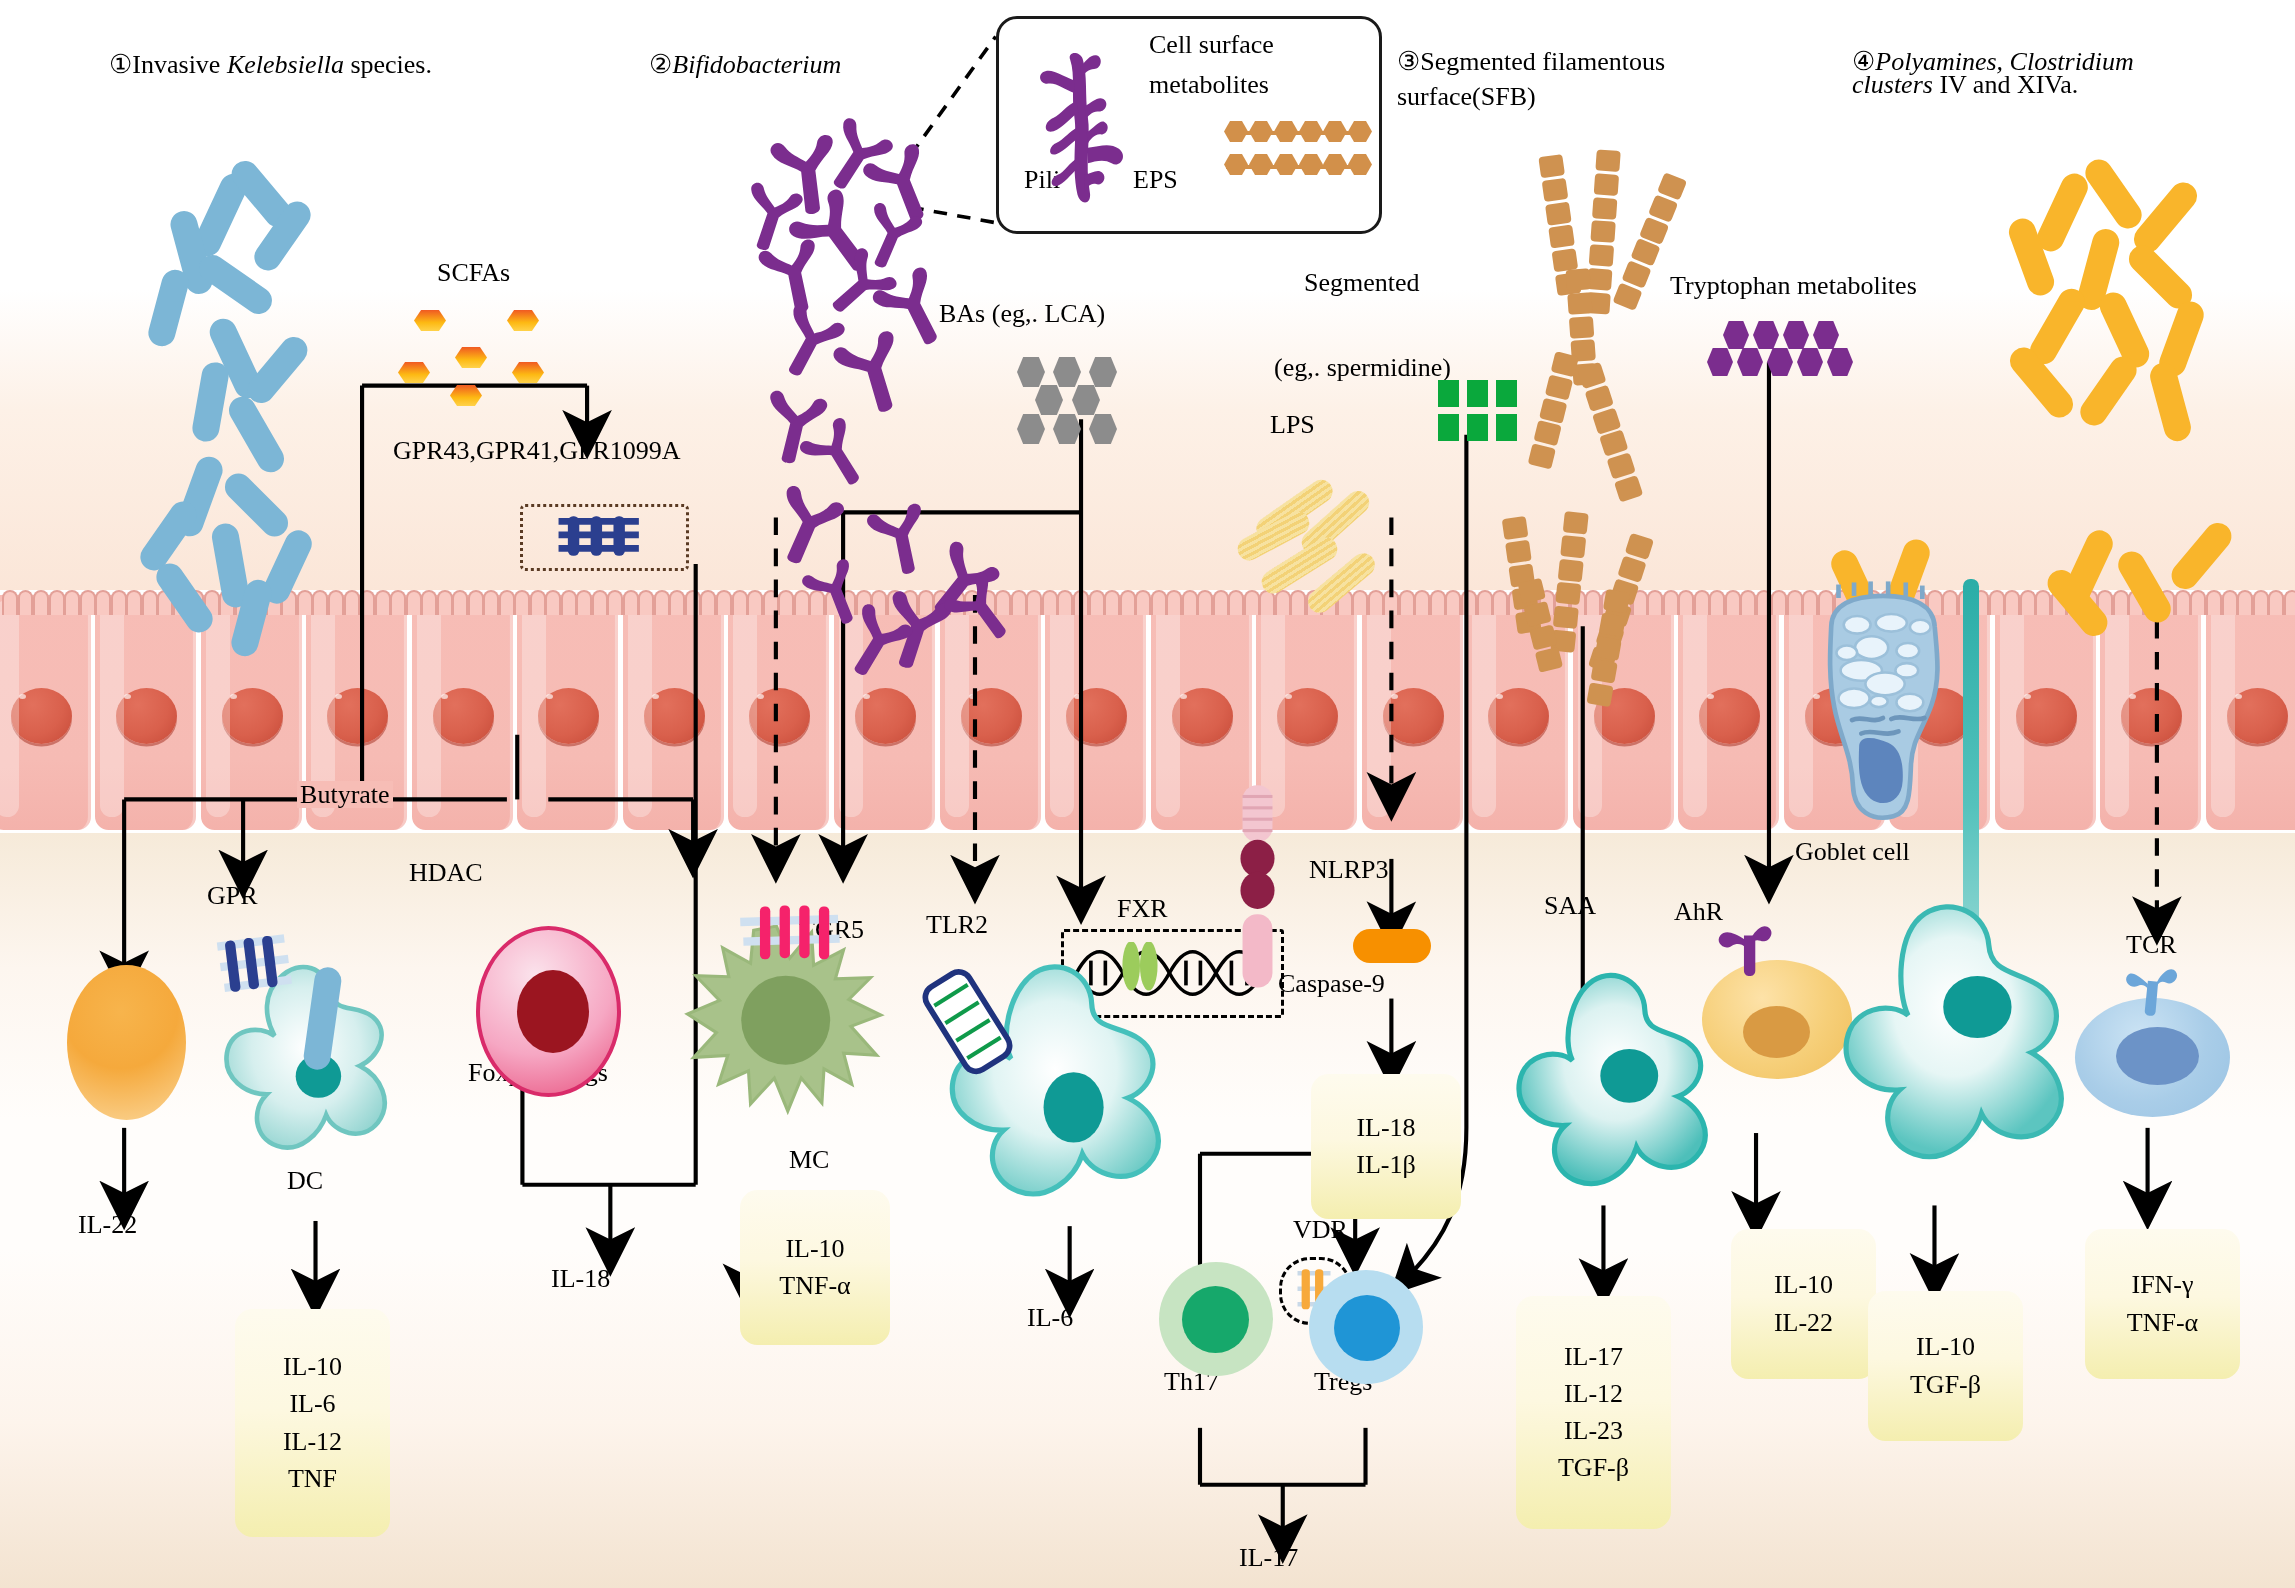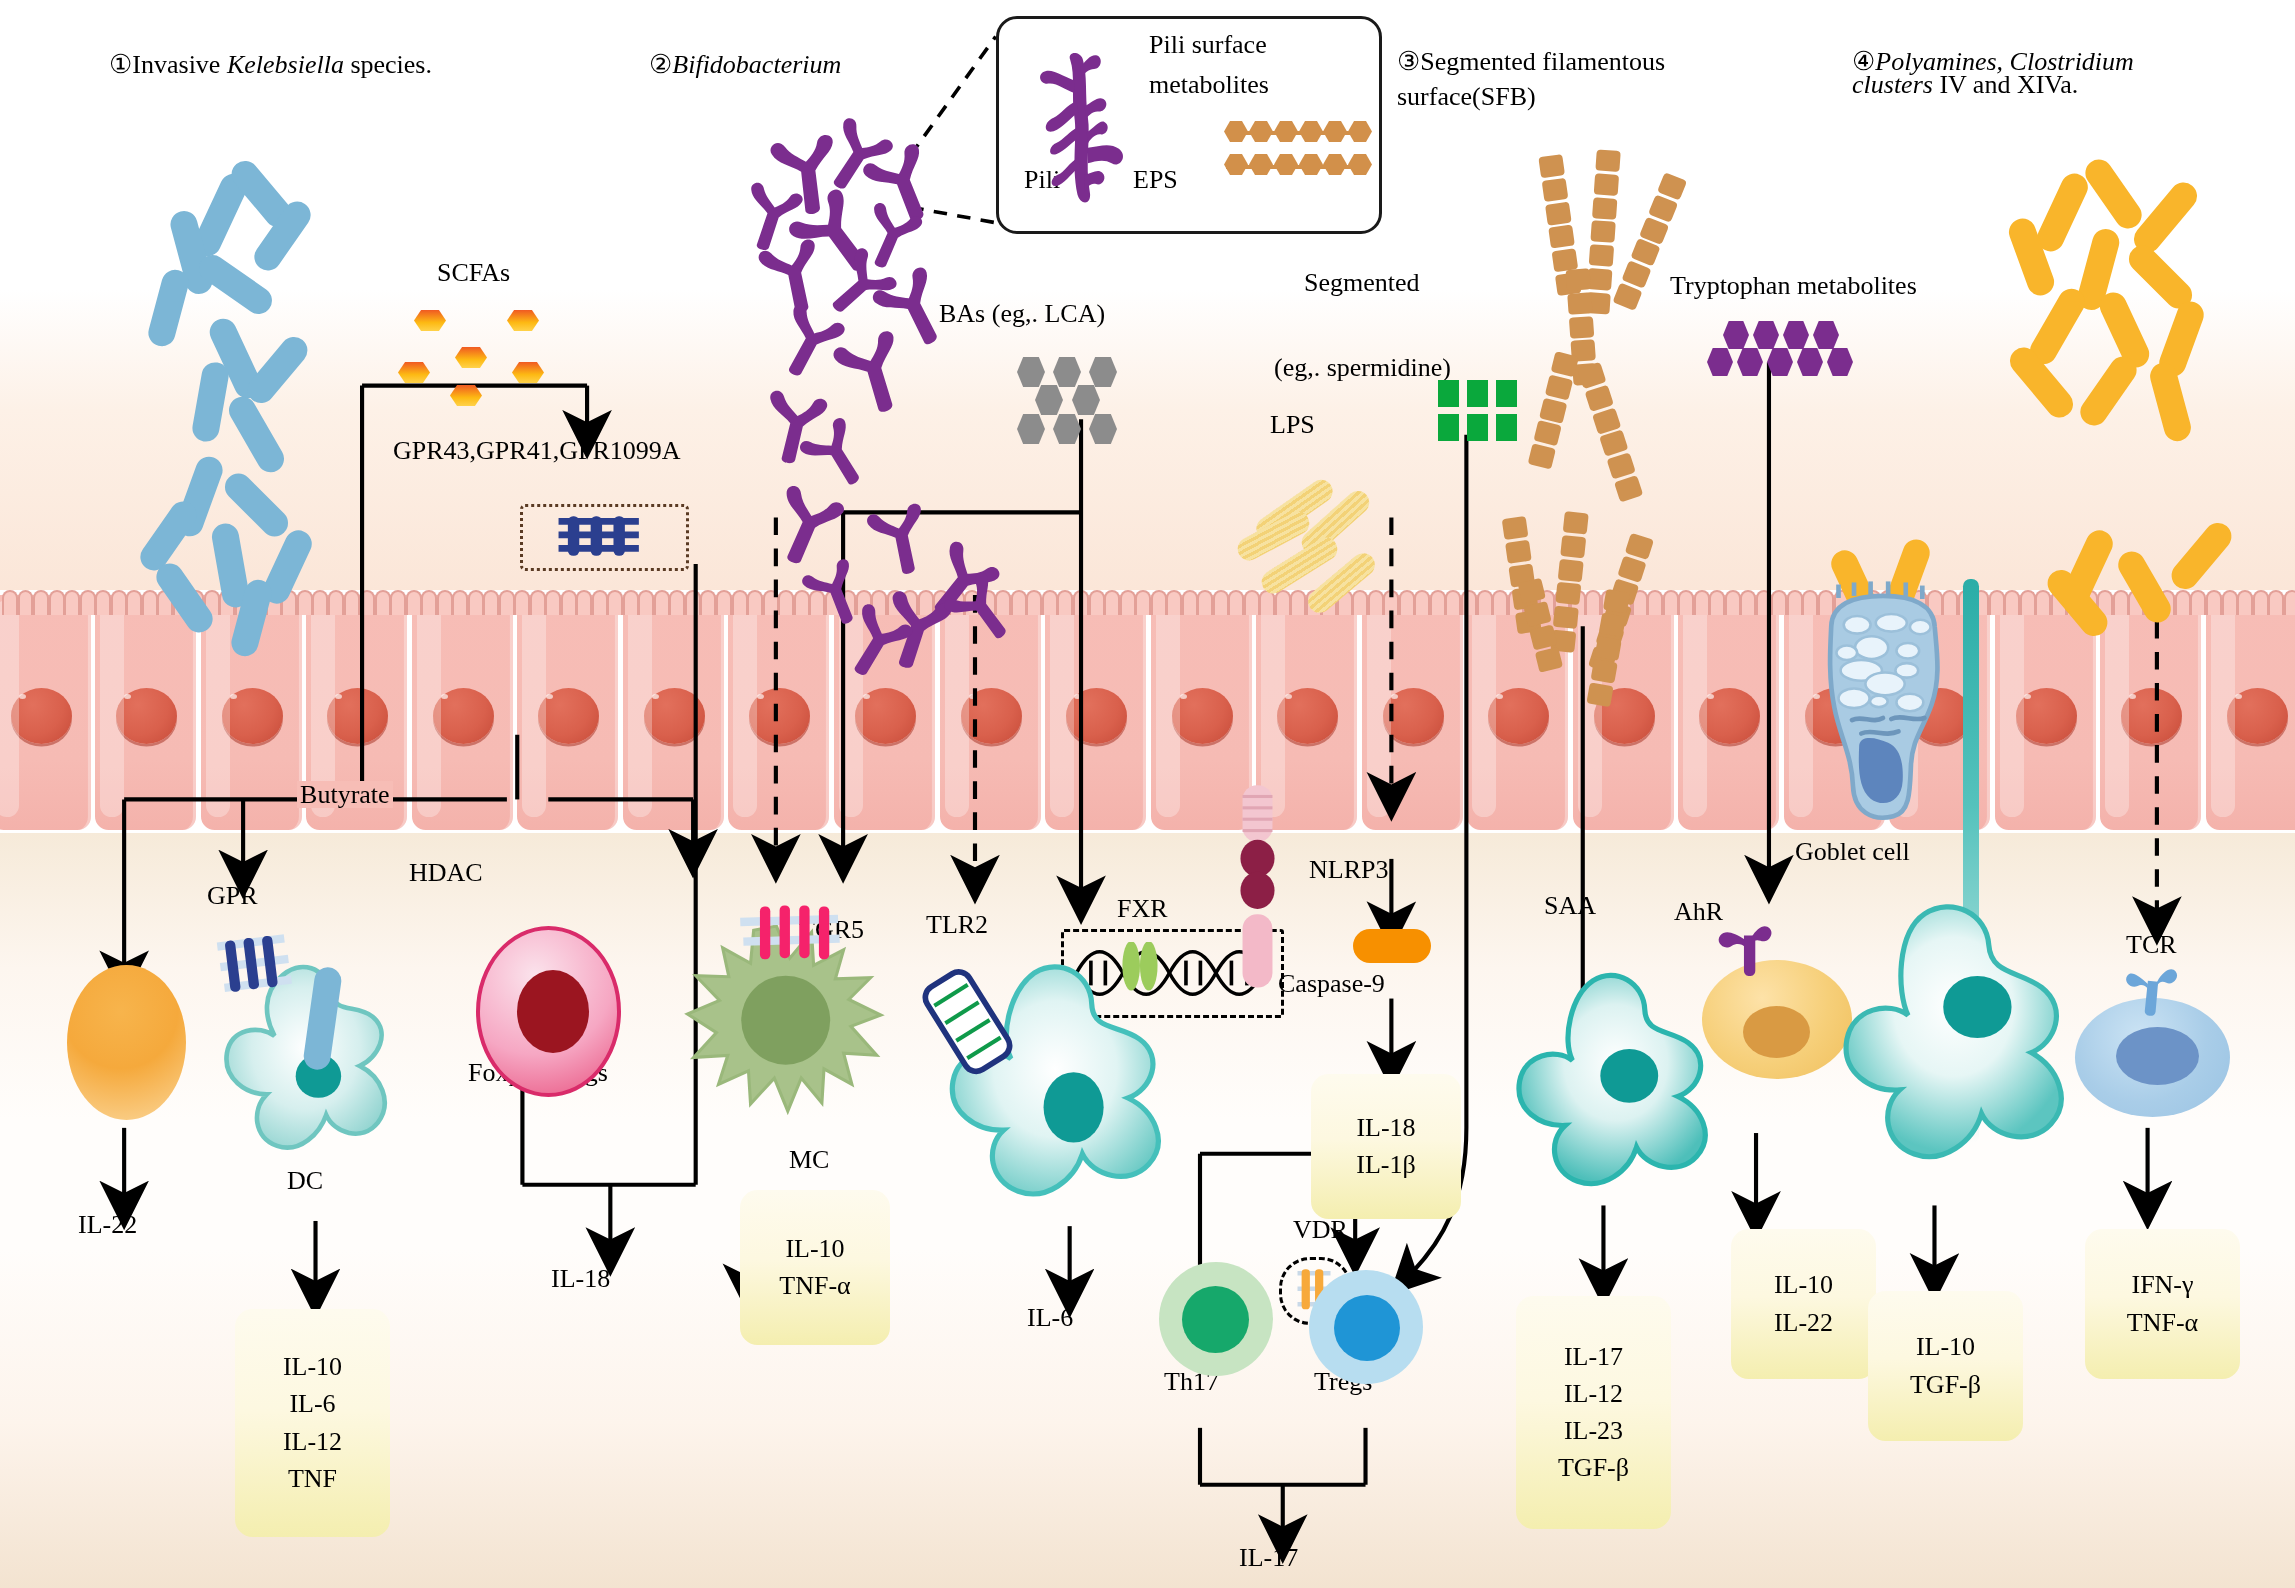--- a/index.html
+++ b/index.html
@@ -393,21 +393,21 @@
   <div class="txt hdr" style="left:1397px;top:83px;">surface(SFB)</div>
 
   <div class="txt hdr" style="left:1852px;top:48px;">
     <span>④</span><span class="it">Polyamines, Clostridium</span>
   </div>
   <div class="txt hdr" style="left:1852px;top:71px;">
     <span class="it">clusters</span> IV and XIVa.
   </div>
 
   <div class="panel" style="left:996px;top:15.5px;width:380px;height:212px;"></div>
-  <div class="txt" style="left:1149px;top:31px;font-size:26px;">Pili surface</div>
+  <div class="txt" style="left:1149px;top:31px;font-size:26px;">Cell surface</div>
   <div class="txt" style="left:1149px;top:71px;font-size:26px;">metabolites</div>
   <div class="txt" style="left:1024px;top:166px;font-size:26px;">Pili</div>
   <div class="txt" style="left:1133px;top:166px;font-size:26px;">EPS</div>
 
   <svg style="position:absolute;left:1009px;top:39px;width:140px;height:171px;" viewBox="0 0 270 330">
     <g fill="#7b2d8e">
       <path d="M118,40 C128,70 120,110 126,150 C132,190 120,240 132,300 C138,322 160,320 156,296 C146,240 158,190 152,150 C146,108 152,70 142,38 C136,22 112,24 118,40 Z"></path>
       <path d="M126,80 C100,70 86,58 70,62 C54,66 58,88 76,86 C92,84 108,98 126,104 Z"></path>
       <path d="M130,120 C112,126 100,146 86,152 C66,160 66,184 86,178 C104,172 120,150 134,142 Z"></path>
       <path d="M138,55 C148,40 160,28 170,32 C182,37 178,58 164,58 C154,58 146,66 140,74 Z"></path>

